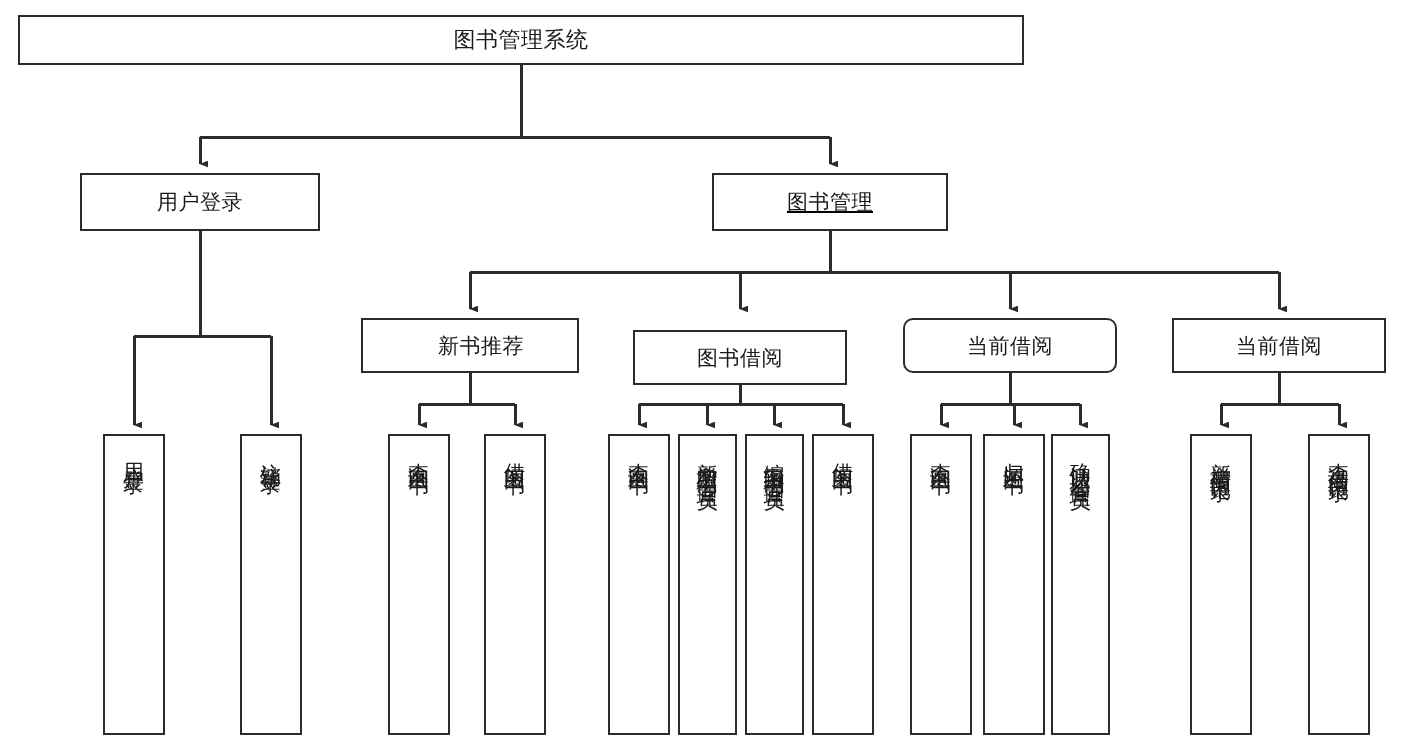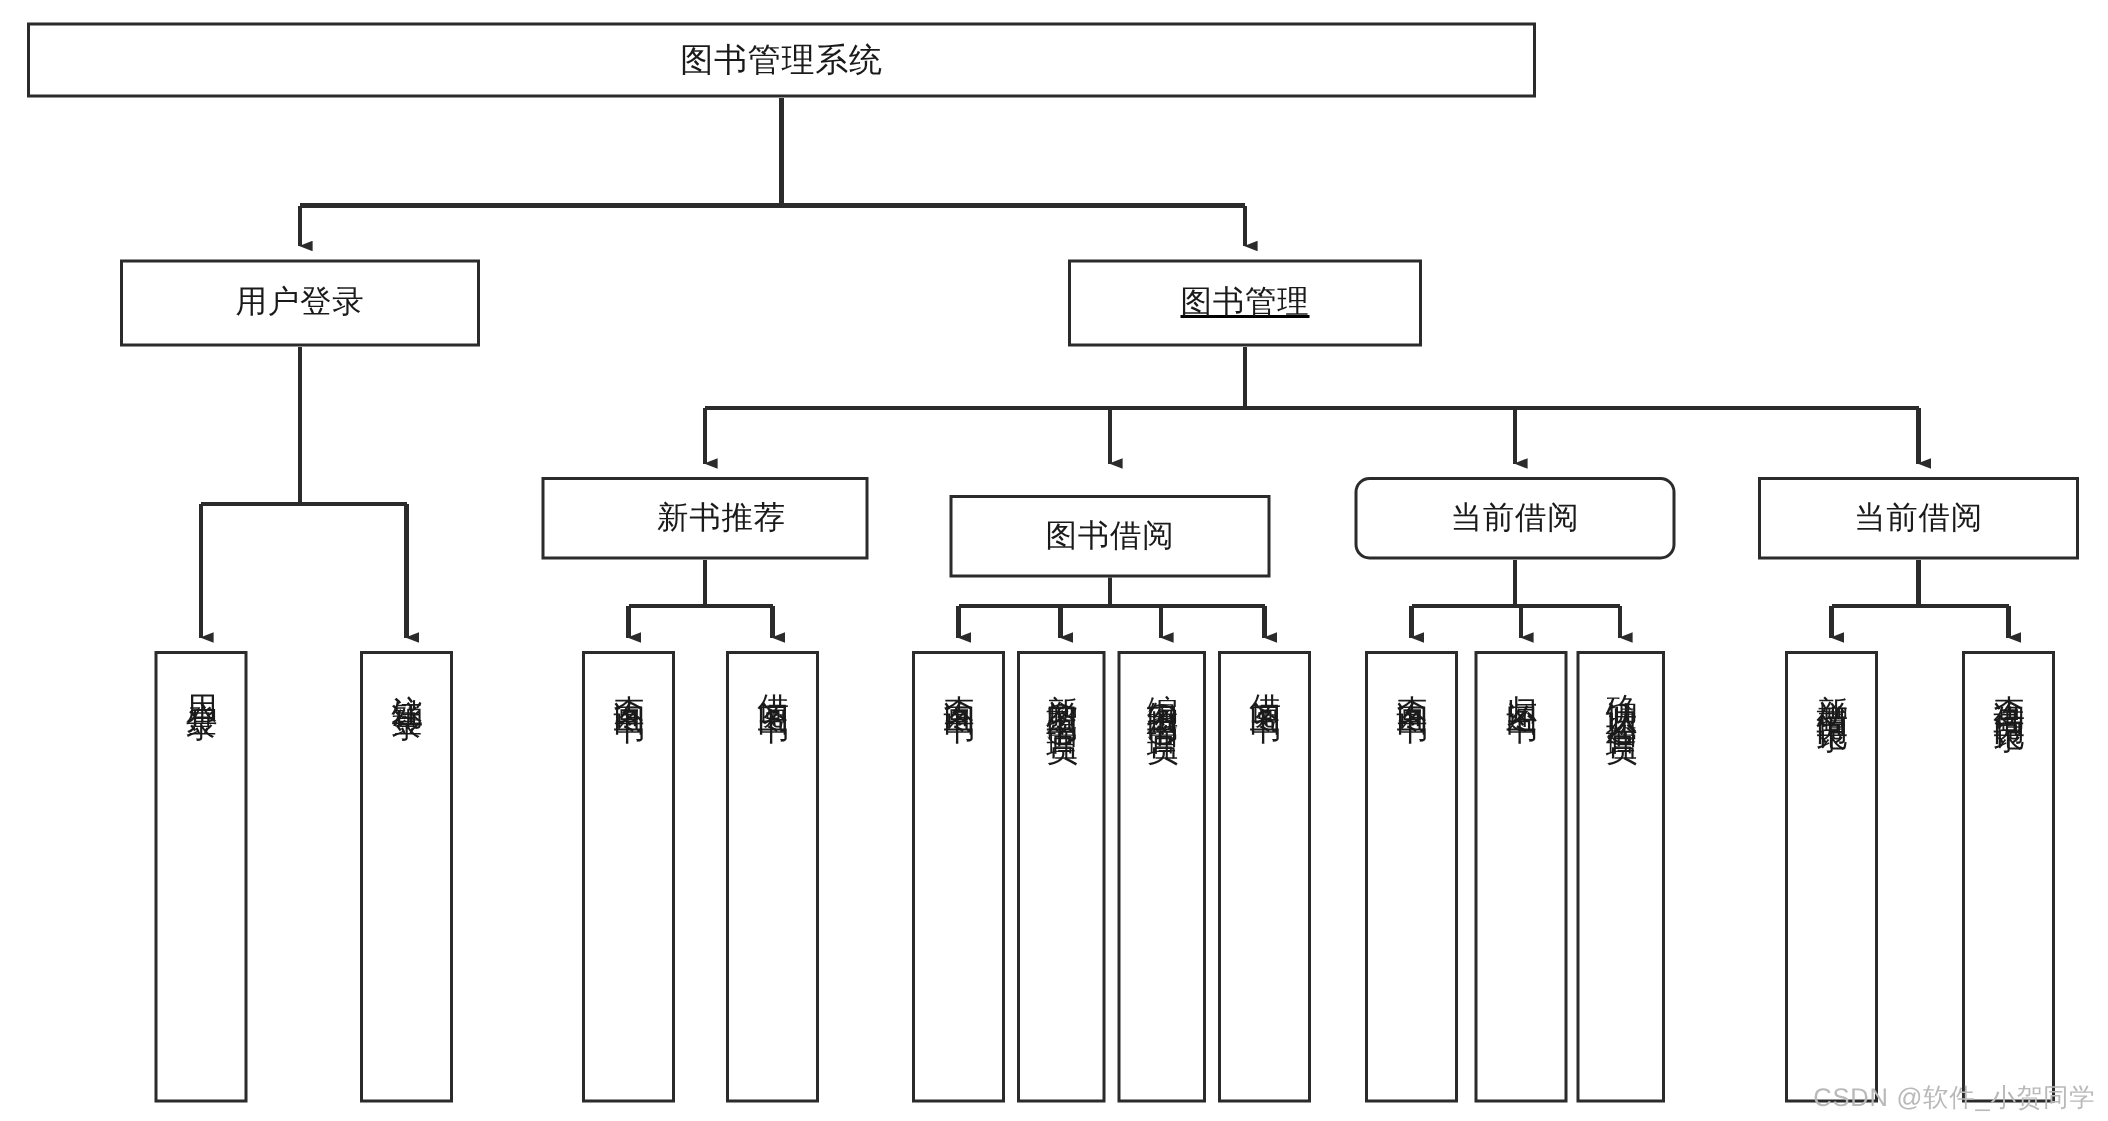--- a/index.html
+++ b/index.html
@@ -176,15 +176,14 @@
         <span class="node-label">确认归还（管理员）</span>
       </div>
       <div class="node-box vertical" style="left: 1190px; top: 434px; width: 62px; height: 301px;">
         <span class="node-label">新增借阅记录</span>
       </div>
       <div class="node-box vertical" style="left: 1308px; top: 434px; width: 62px; height: 301px;">
         <span class="node-label">查询借阅记录</span>
       </div>
     </div>
 
-  <div id="watermark">CSDN @软件_小贺同学</div>
 
 </div>
 
 </body></html>

